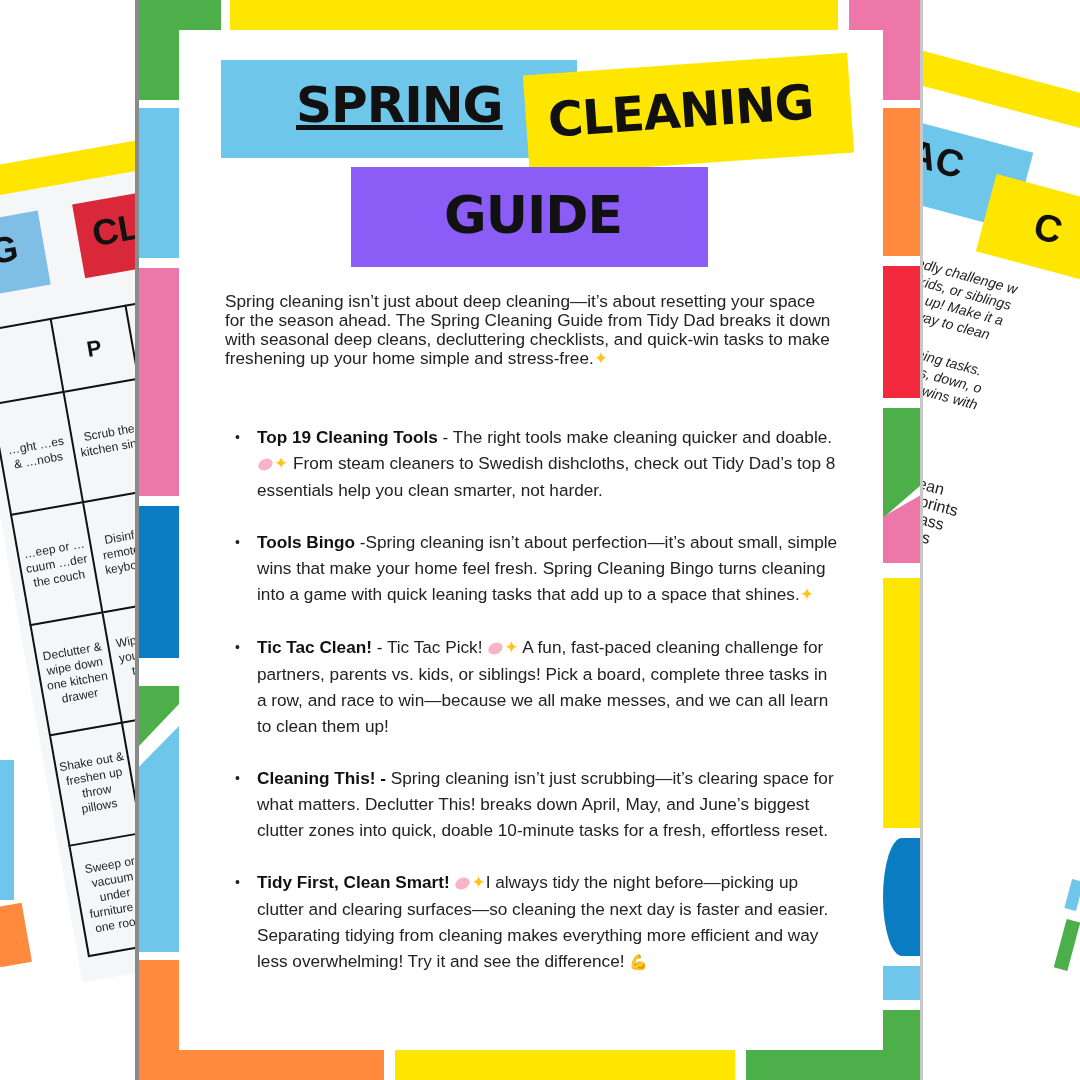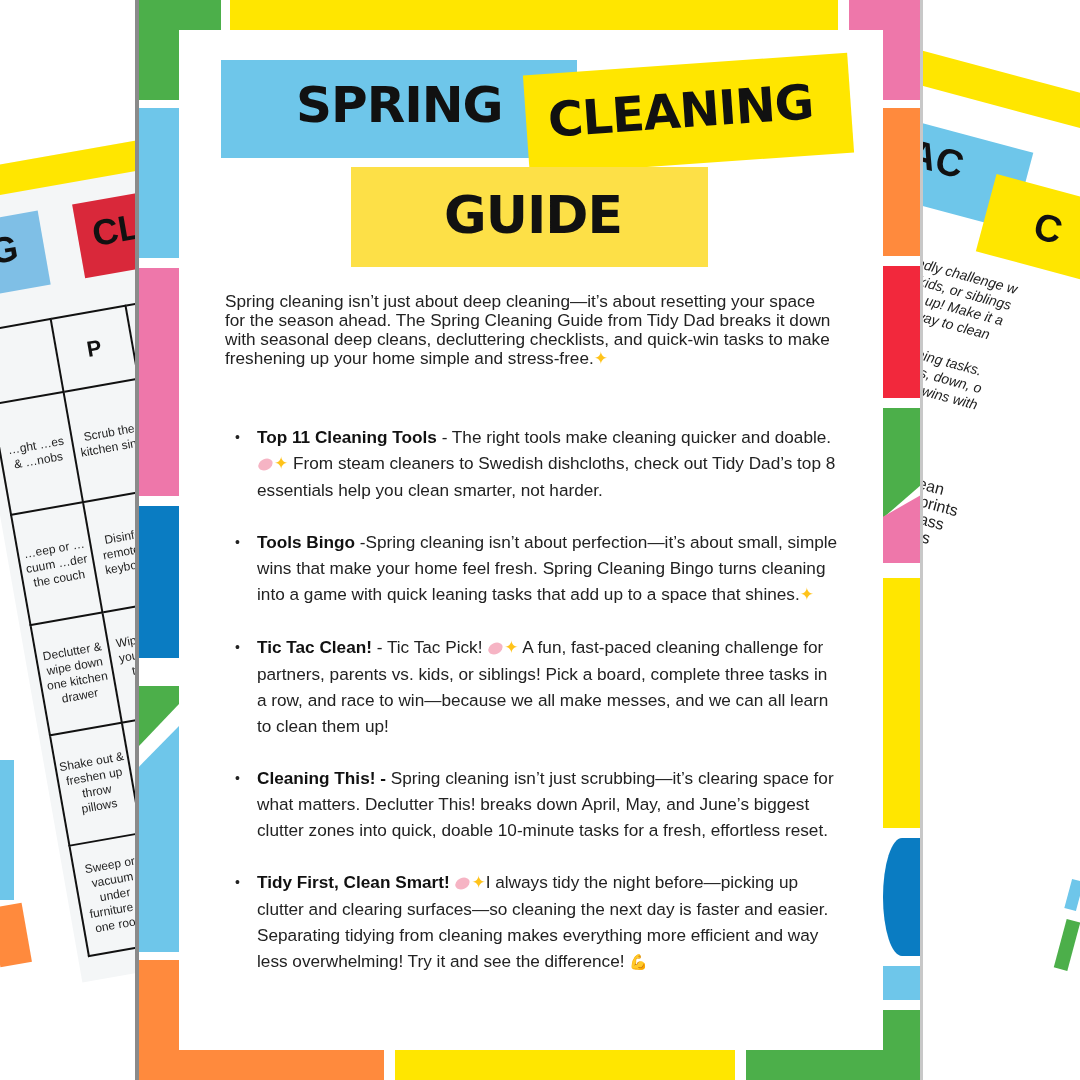--- a/index.html
+++ b/index.html
@@ -33,21 +33,21 @@
 
   
   .center-shadow { position:absolute; left:135px; top:0; width:6px; height:1080px; background:#8a8a8a; }
   .center-shadow-r { position:absolute; left:920px; top:0; width:3px; height:1080px; background:#c8c8c8; }
   .center-page { position:absolute; left:139px; top:0; width:782px; height:1080px; background:#ffffff; overflow:hidden; }
   .frame-block { position:absolute; }
   .inner-white { position:absolute; left:40px; top:30px; width:704px; height:1020px; background:#ffffff; }
 
   .title-blue { position:absolute; left:82px; top:60px; width:356px; height:98px; background:#6ec6ea; }
   .title-yellow { position:absolute; left:387px; top:64px; width:325px; height:100px; background:#ffe600; transform:rotate(-4deg); }
-  .title-green { position:absolute; left:212px; top:167px; width:357px; height:100px; background:#fde047; }
+  .title-green { position:absolute; left:212px; top:167px; width:357px; height:100px; background:#8b5cf6; }
   .title-word { position:absolute; font-family:"DejaVu Sans", sans-serif; font-weight:bold; color:#111; letter-spacing:-1px; }
 
   .intro { position:absolute; left:86px; top:292px; width:610px; font-size:17.2px; line-height:19px; color:#222; }
   .items { position:absolute; left:96px; top:424px; width:606px; margin:0; padding:0; list-style:none; }
   .items li { position:relative; padding-left:22px; font-size:17.2px; line-height:26px; color:#222; margin-bottom:26px; }
   .items li .bullet { position:absolute; left:0; top:0; font-size:14px; }
   .items li b { font-weight:bold; color:#111; }
   .emoji { font-size:15px; }
   .soap { display:inline-block; width:15px; height:11px; background:#f6b4c4; border-radius:50%; transform:rotate(-25deg); vertical-align:middle; margin:0 1px; }
   .spark { color:#ffc31a; font-size:17px; }
@@ -148,36 +148,36 @@
   <div class="frame-block" style="left:744px; top:578px; width:38px; height:250px; background:#ffe600;"></div>
   <div class="frame-block" style="left:744px; top:838px; width:38px; height:118px; background:#0a7cc2; border-radius:50% 0 0 50%;"></div>
   <div class="frame-block" style="left:744px; top:966px; width:38px; height:34px; background:#6ec6ea;"></div>
   <div class="frame-block" style="left:607px; top:1010px; width:175px; height:70px; background:#4caf4a;"></div>
 
   <div class="frame-block" style="left:256px; top:1050px; width:340px; height:30px; background:#ffe600;"></div>
 
   <div class="inner-white"></div>
 
   <div class="title-blue"></div>
-  <div class="title-word" style="left:157px; top:76px; font-size:50px;">SPRING</div>
+  <div class="title-word" style="left:157px; top:76px; font-size:50px;text-decoration:underline;">SPRING</div>
   <div class="title-yellow">
     <div class="title-word" style="left:22px; top:18px; font-size:48px;">CLEANING</div>
   </div>
   <div class="title-green">
     <div class="title-word" style="left:93px; top:18px; font-size:52px;">GUIDE</div>
   </div>
 
   <div class="intro">
     <span>Spring cleaning isn’t just about deep cleaning—it’s about resetting your space for the season ahead. The Spring Cleaning Guide from Tidy Dad breaks it down with seasonal deep cleans, decluttering checklists, and quick-win tasks to make freshening up your home simple and stress-free.</span><span class="spark">✦</span>
   </div>
 
   <ul class="items">
     <li>
       <span class="bullet">•</span>
-      <b>Top 11 Cleaning Tools</b><span> - The right tools make cleaning quicker and doable. </span><span class="soap"></span><span class="spark">✦</span><span> From steam cleaners to Swedish dishcloths, check out Tidy Dad’s top 8 essentials help you clean smarter, not harder.</span>
+      <b>Top 19 Cleaning Tools</b><span> - The right tools make cleaning quicker and doable. </span><span class="soap"></span><span class="spark">✦</span><span> From steam cleaners to Swedish dishcloths, check out Tidy Dad’s top 8 essentials help you clean smarter, not harder.</span>
     </li>
     <li>
       <span class="bullet">•</span>
       <b>Tools Bingo</b><span> -Spring cleaning isn’t about perfection—it’s about small, simple wins that make your home feel fresh. Spring Cleaning Bingo turns cleaning into a game with quick leaning tasks that add up to a space that shines.</span><span class="spark">✦</span>
     </li>
     <li>
       <span class="bullet">•</span>
       <b>Tic Tac Clean!</b><span> - Tic Tac Pick! </span><span class="soap"></span><span class="spark">✦</span><span> A fun, fast-paced cleaning challenge for partners, parents vs. kids, or siblings! Pick a board, complete three tasks in a row, and race to win—because we all make messes, and we can all learn to clean them up!</span>
     </li>
     <li>

